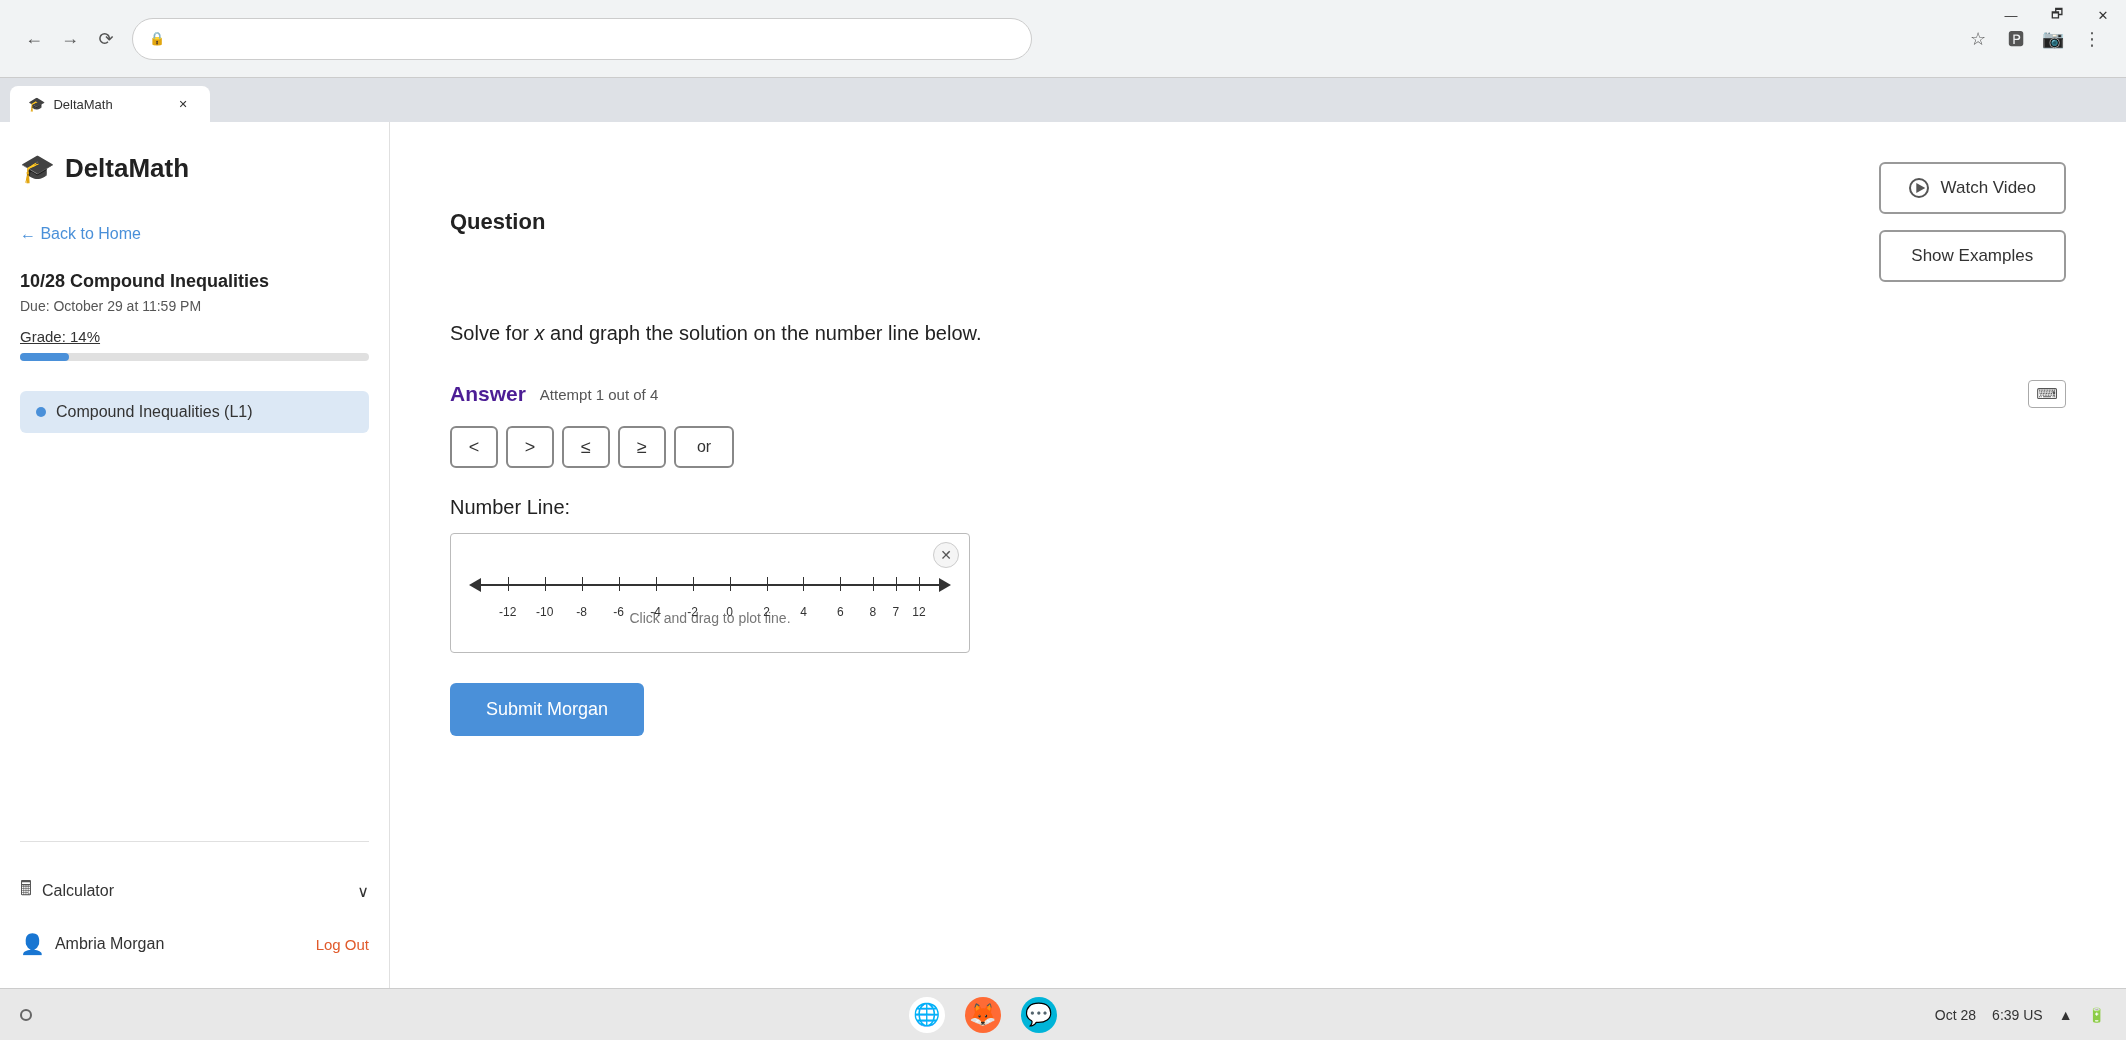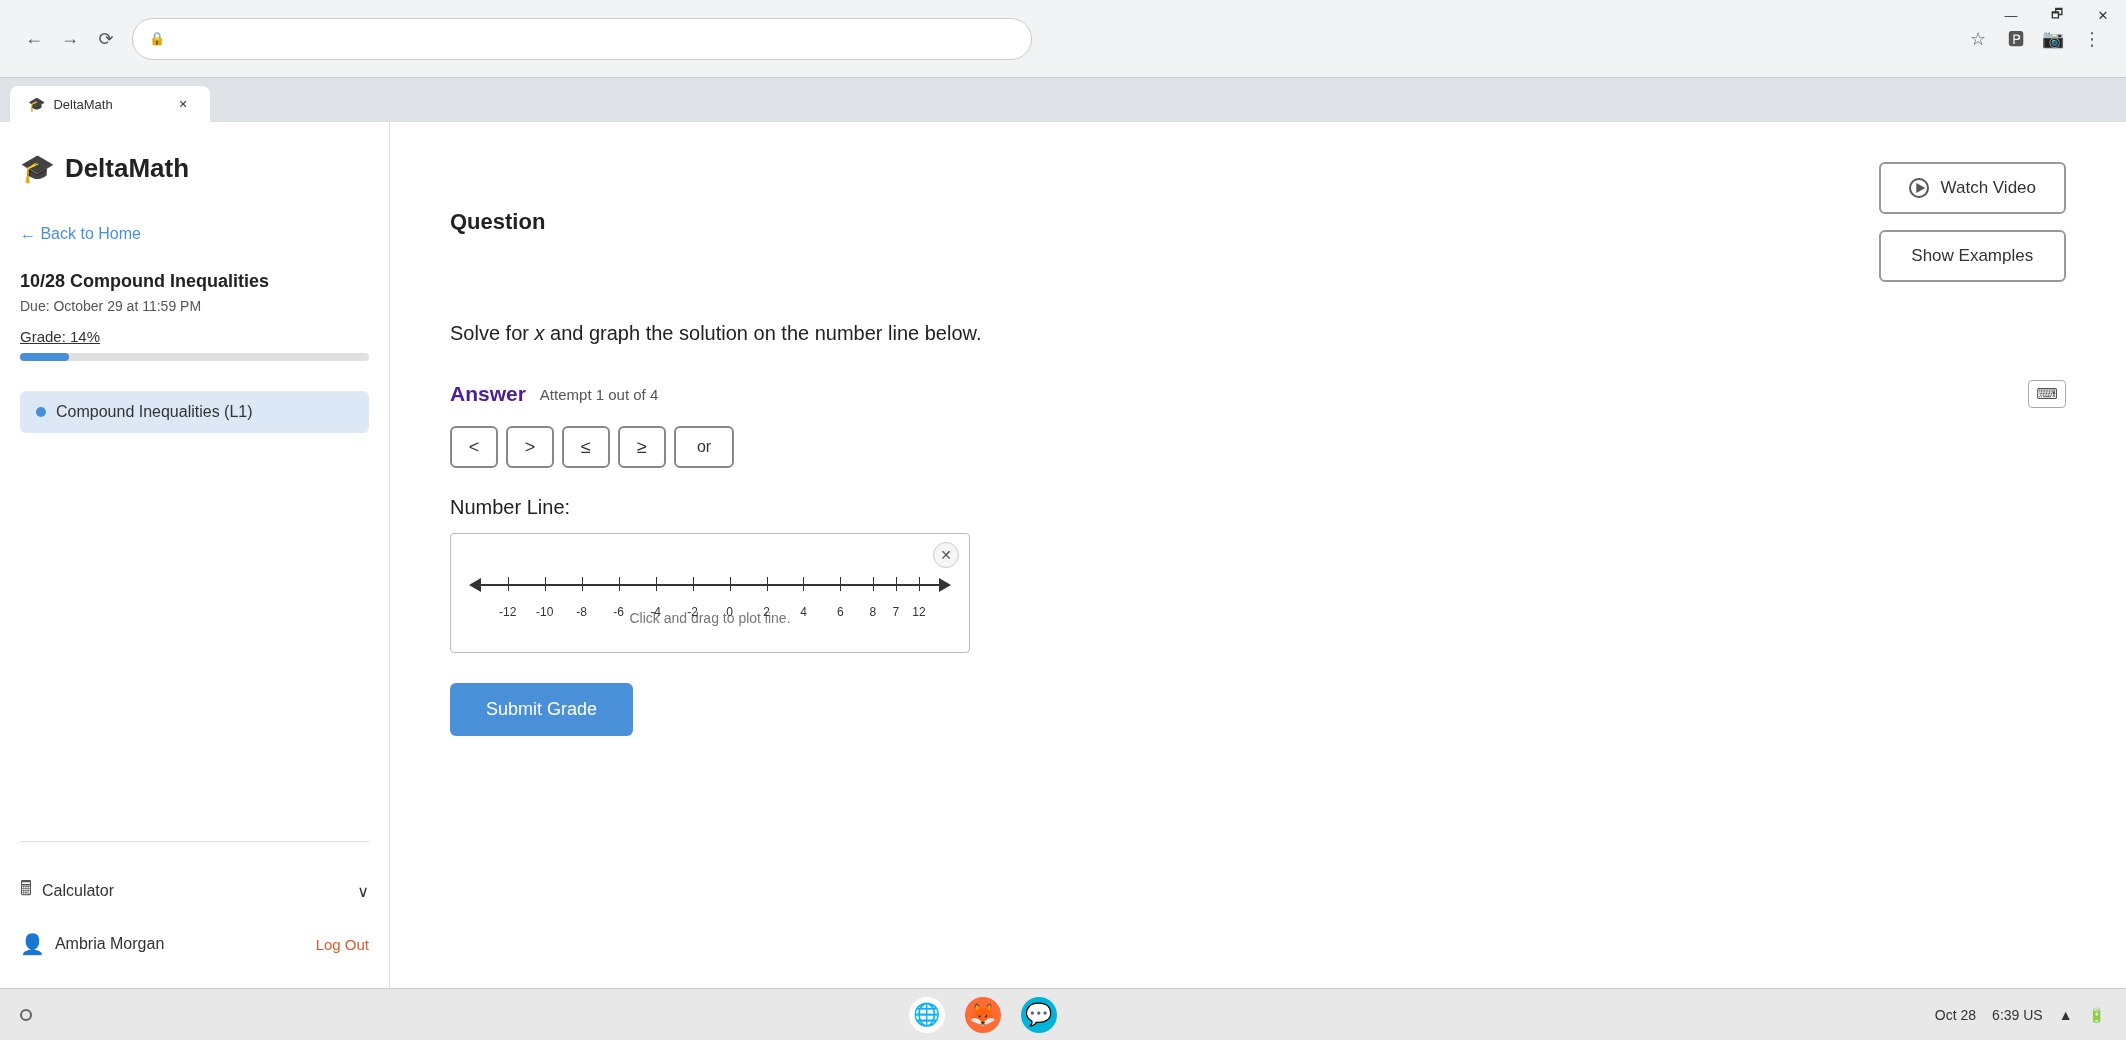--- a/index.html
+++ b/index.html
@@ -715,21 +715,21 @@
                 </div>
               <div class="nl-tick" style="left:93.5%">
                   <span class="nl-tick-label">12</span>
                 </div>
             </div>
           </div>
           <div class="nl-hint">Click and drag to plot line.</div>
         </div>
       </div>
 
-      <button class="submit-btn">Submit Grade</button>
+      <button class="submit-btn">Submit Morgan</button>
     </div>
   </div>
 </div>
 
 <div class="taskbar">
   <div class="taskbar-left">
     <div class="taskbar-circle"></div>
   </div>
   <div class="taskbar-center">
     <div class="taskbar-app-icon chrome-icon">🌐</div>

